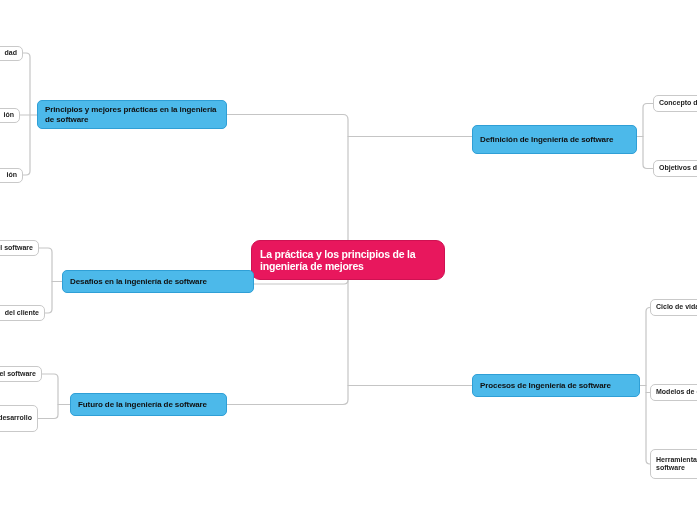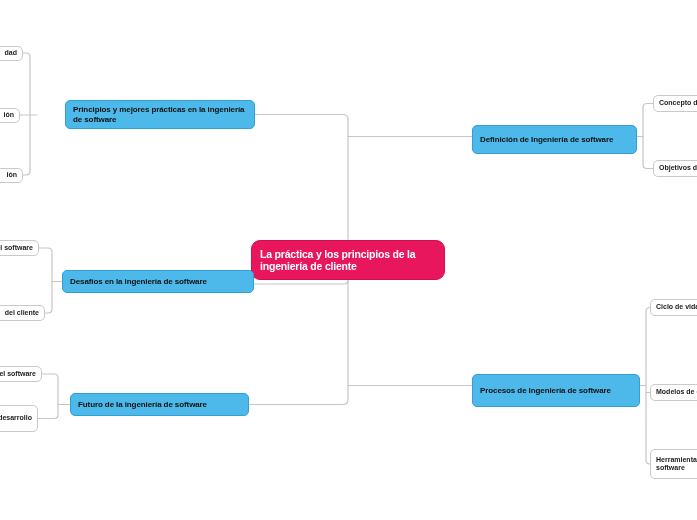--- a/index.html
+++ b/index.html
@@ -60,40 +60,40 @@
       <path d="M 637 136.5 H 643"></path>
       <path d="M 655 103.5 H 647 Q 643 103.5 643 107.5 V 164.5 Q 643 168.5 647 168.5 H 655"></path>
 
       <path d="M 640 385.5 H 646"></path>
       <path d="M 652 307.5 H 650 Q 646 307.5 646 311.5 V 460 Q 646 464 650 464 H 652"></path>
       <path d="M 646 392.5 H 650"></path>
     </g>
   </svg>
 
   <div class="node center-topic" style="left:251px;top:240px;width:194px;height:40px;">
-    <span>La práctica y los principios de la ingeniería de cliente</span>
+    <span>La práctica y los principios de la ingeniería de mejores</span>
   </div>
 
-  <div class="node branch" style="left:37px;top:100px;width:190px;height:29px;margin-left:28px;">
+  <div class="node branch" style="left:37px;top:100px;width:190px;height:29px;">
     <span>Principios y mejores prácticas en la ingeniería de software</span>
   </div>
 
   <div class="node branch oneline" style="left:62px;top:270px;width:192px;height:23px;">
     <span>Desafíos en la ingeniería de software</span>
   </div>
 
-  <div class="node branch oneline" style="left:70px;top:393px;width:179px;height:23px;">
+  <div class="node branch oneline" style="left:70px;top:393px;width:157px;height:23px;">
     <span>Futuro de la ingeniería de software</span>
   </div>
 
   <div class="node branch oneline" style="left:472px;top:125px;width:165px;height:29px;">
     <span>Definición de Ingeniería de software</span>
   </div>
 
-  <div class="node branch oneline" style="left:472px;top:374px;width:168px;height:33px;">
+  <div class="node branch oneline" style="left:472px;top:374px;width:168px;height:23px;">
     <span>Procesos de Ingeniería de software</span>
   </div>
 
   <div class="node leaf leaf-left" style="left:-37px;top:46px;width:60px;height:15px;">
     <span>dad</span>
   </div>
   <div class="node leaf leaf-left" style="left:-40px;top:108px;width:60px;height:15px;">
     <span>ión</span>
   </div>
   <div class="node leaf leaf-left" style="left:-37px;top:168px;width:60px;height:15px;">

